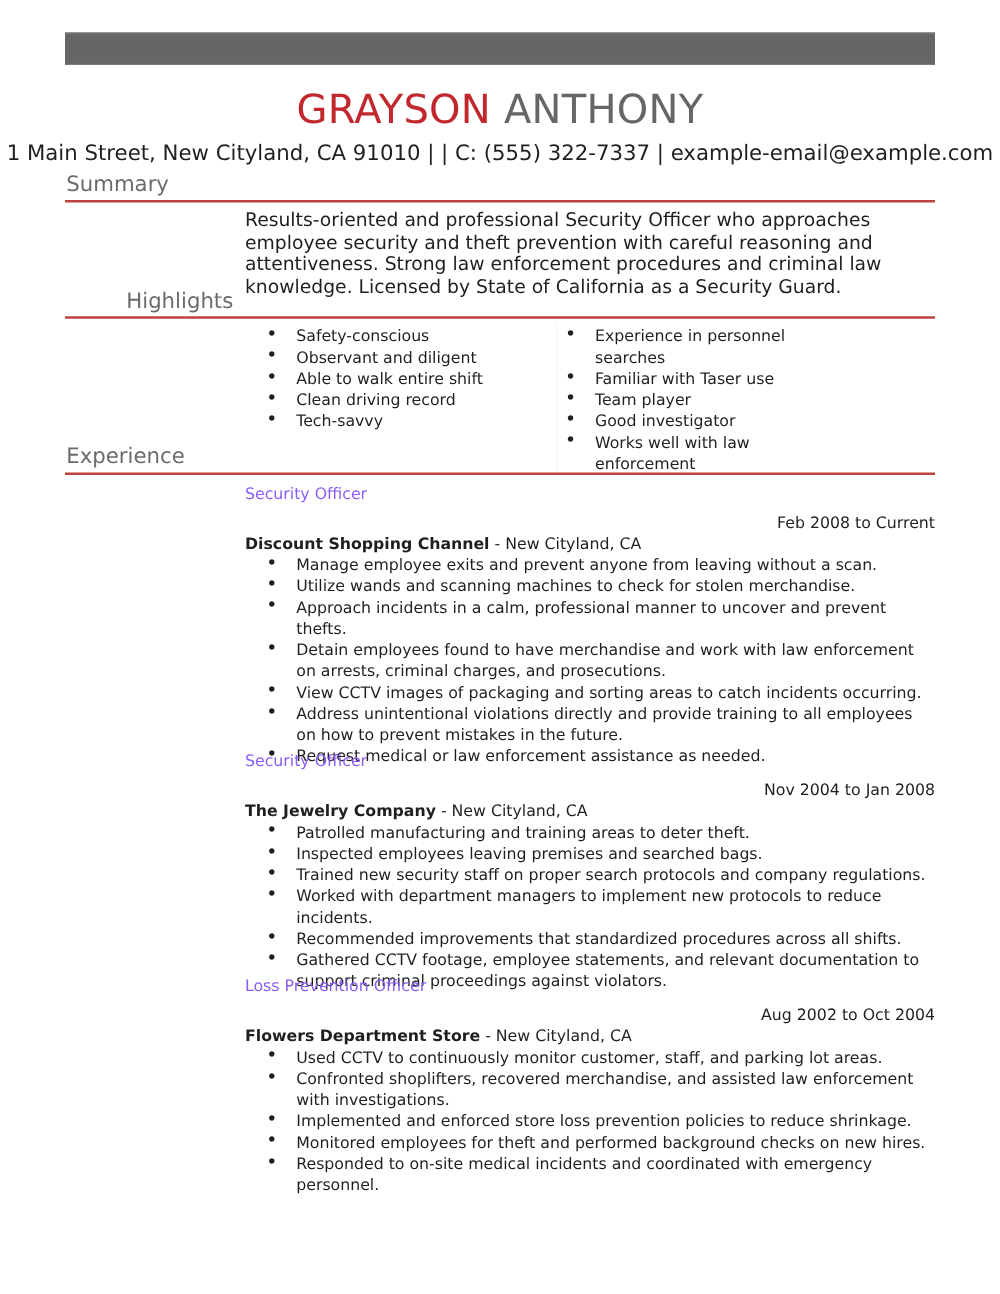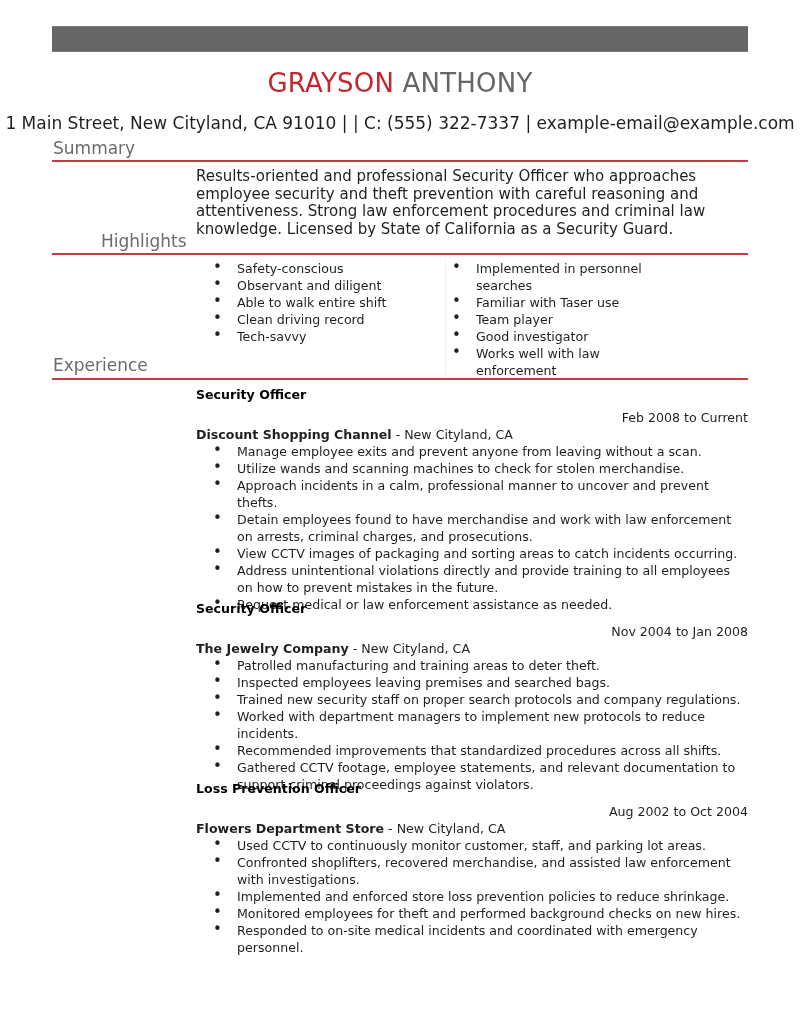--- a/index.html
+++ b/index.html
@@ -1,36 +1,36 @@
 <!DOCTYPE html>
 <html><head>
   <meta charset="utf-8">
   <style>
     * { box-sizing: border-box; margin: 0; padding: 0; }
     html, body { width: 800px; height: 1035px; background: #ffffff; overflow: hidden; }
     body { font-family: "DejaVu Sans", sans-serif; color: #1f1f1f; position: relative; }
     .page { position: absolute; left: 0; top: 0; width: 800px; height: 1035px; }
     .top-bar { position: absolute; left: 52px; top: 26px; width: 696px; height: 26px; background: #666666; border-top: 1px solid #7a7a7a; border-bottom: 1px solid #7a7a7a; }
-    .name { position: absolute; top: 68px; left: 0; width: 800px; text-align: center; font-size: 26px; letter-spacing: 0.2px; font-family: "DejaVu Sans", sans-serif; }
+    .name { position: absolute; top: 68px; left: 0; width: 800px; text-align: center; font-size: 32px; letter-spacing: 0.2px; font-family: "DejaVu Sans", sans-serif; }
     .name .first { color: #c1272d; }
     .name .last { color: #666666; }
     .contact { position: absolute; top: 113px; left: 0; width: 800px; text-align: center; font-size: 17px; color: #1f1f1f; }
     .section-title { position: absolute; left: 53px; font-size: 17px; color: #6b6b6b; }
     .section-rule { position: absolute; left: 52px; width: 696px; height: 2px; background: #c04040; }
     .body-text { position: absolute; left: 196px; width: 556px; font-size: 15px; line-height: 17.5px; color: #1f1f1f; }
     .highlights { position: absolute; top: 260px; left: 196px; width: 552px; display: flex; gap: 16px; }
     .hl-col { width: 233px; }
     .hl-col.right { border-left: 1px solid #f3f3f3; padding-left: 0; }
     ul.bullets { list-style: none; }
     ul.bullets li { position: relative; padding-left: 41px; font-size: 12.6px; line-height: 17px; }
     ul.bullets li::before { content: "\2022"; position: absolute; left: 17px; top: -1px; font-size: 15px; }
     .hl-col.right ul.bullets li { padding-left: 30px; }
     .hl-col.right ul.bullets li::before { left: 6px; }
     .job { position: absolute; left: 196px; width: 552px; font-size: 12.6px; }
-    .job-title { font-weight: bold; line-height: 17px; color: #000000; }
+    .job-title { font-weight: normal; line-height: 17px; color: #8b5cf6; }
     .job-dates { text-align: right; line-height: 17px; margin-top: 6px; }
     .job-company { line-height: 17px; }
     .job-company .company { font-weight: bold; }
     .job ul.bullets li { line-height: 17px; }
   </style>
 </head>
 <body>
 
 <div class="page">
   <div class="top-bar"></div>
@@ -52,21 +52,21 @@
       <ul class="bullets">
         <li>Safety-conscious</li>
         <li>Observant and diligent</li>
         <li>Able to walk entire shift</li>
         <li>Clean driving record</li>
         <li>Tech-savvy</li>
       </ul>
     </div>
     <div class="hl-col right">
       <ul class="bullets">
-        <li>Implemented in personnel searches</li>
+        <li>Experience in personnel searches</li>
         <li>Familiar with Taser use</li>
         <li>Team player</li>
         <li>Good investigator</li>
         <li>Works well with law enforcement</li>
       </ul>
     </div>
   </div>
 
   <div class="section-title" style="top:355px;">Experience</div>
   <div class="section-rule" style="top:378px;"></div>

